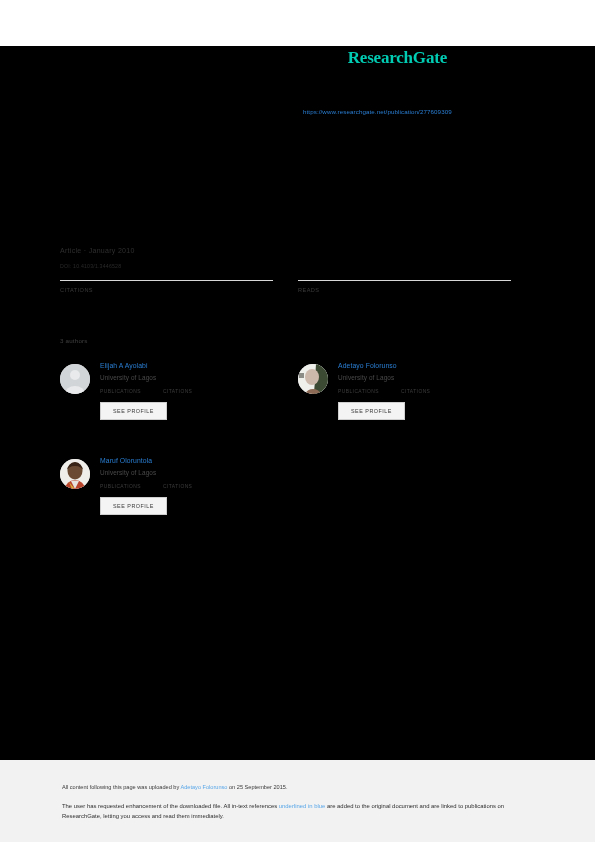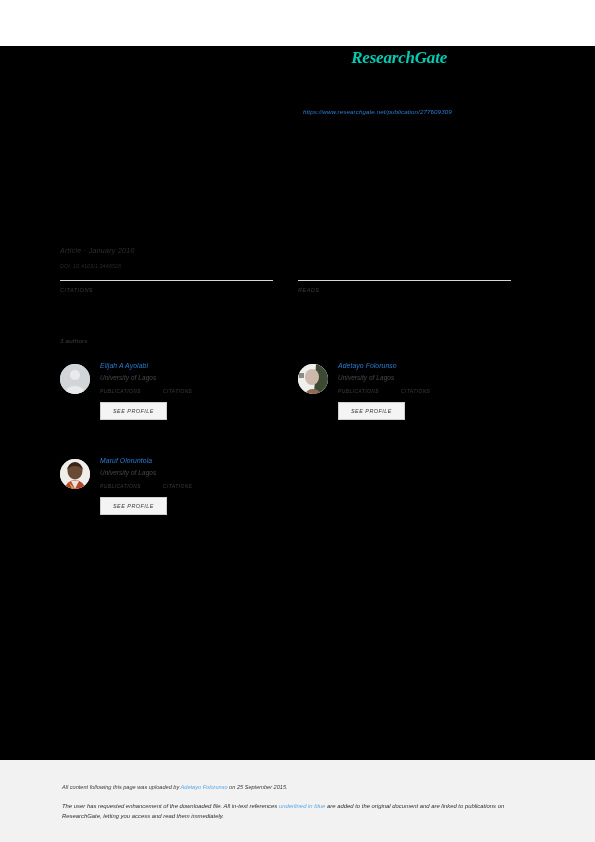--- a/index.html
+++ b/index.html
@@ -13,21 +13,20 @@
     font-family: "Liberation Sans", sans-serif;
     overflow: hidden;
     position: relative;
   }
 
   .page {
     position: relative;
     width: 475px;
     height: 842px;
     background: #ffffff;
-    font-style: italic;
   }
 
   
   .top-band {
     position: absolute;
     left: 0; top: 0;
     width: 595px;
     height: 46px;
     background: #ffffff;
   }

